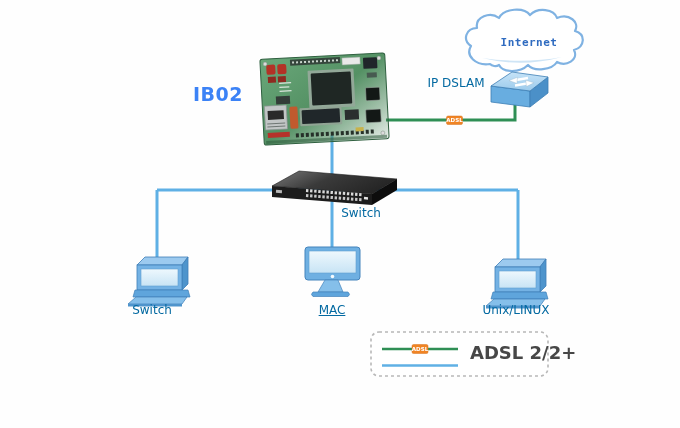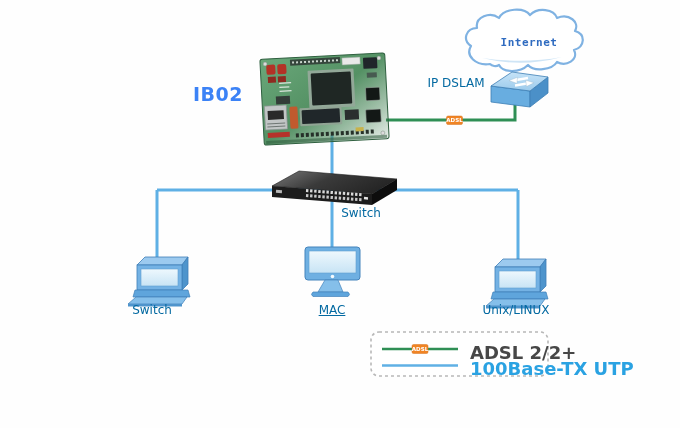--- a/index.html
+++ b/index.html
@@ -189,15 +189,14 @@
 
 <div class="lbl" style="left:361px;top:206px;">Switch</div>
 
 <div class="lbl" style="left:152px;top:303px;">Switch</div>
 
 <div class="lbl" style="left:332px;top:303px;text-decoration:underline;">MAC</div>
 
 <div class="lbl" style="left:516px;top:303px;">Unix/LINUX</div>
 
 <div class="legend-label legend-adsl" style="left:470px;top:342px;">ADSL 2/2+</div>
-<div class="legend-label legend-utp" style="left:470px;top:358px;">100Base-TX UTP</div>
 
 </div>
 
 </body></html>

